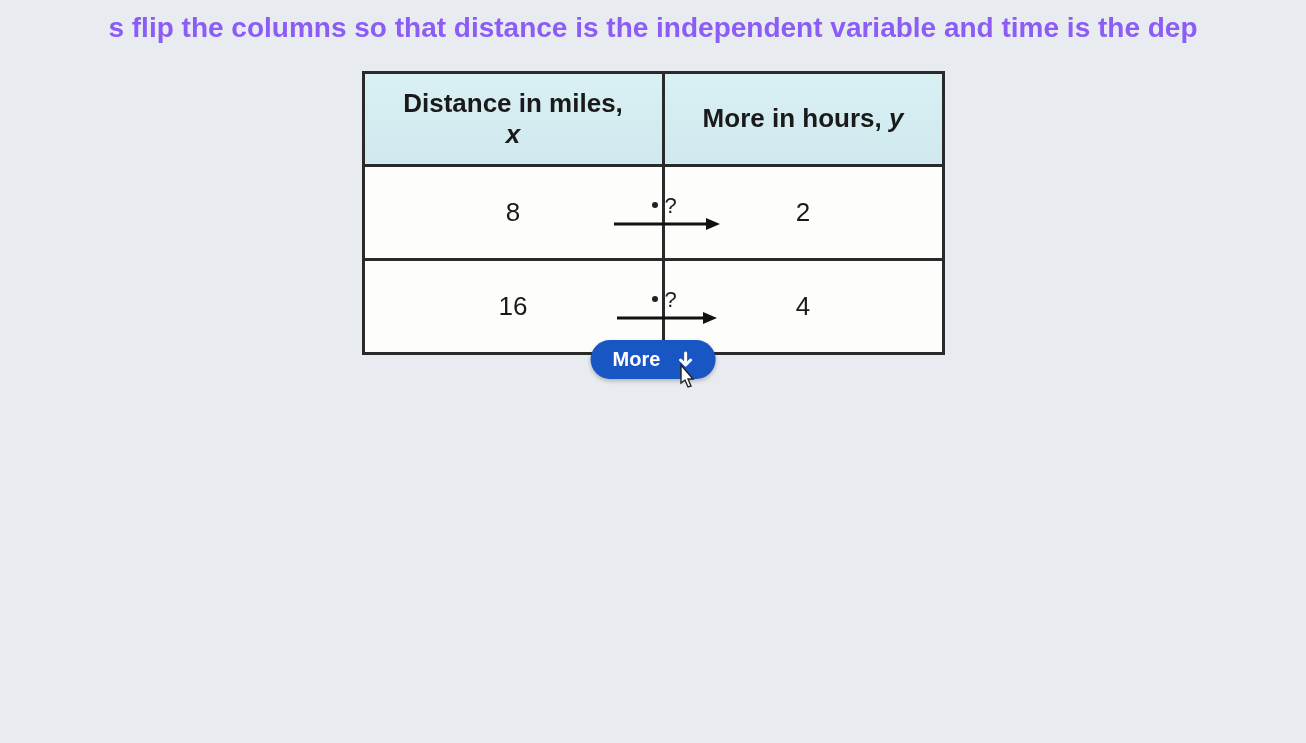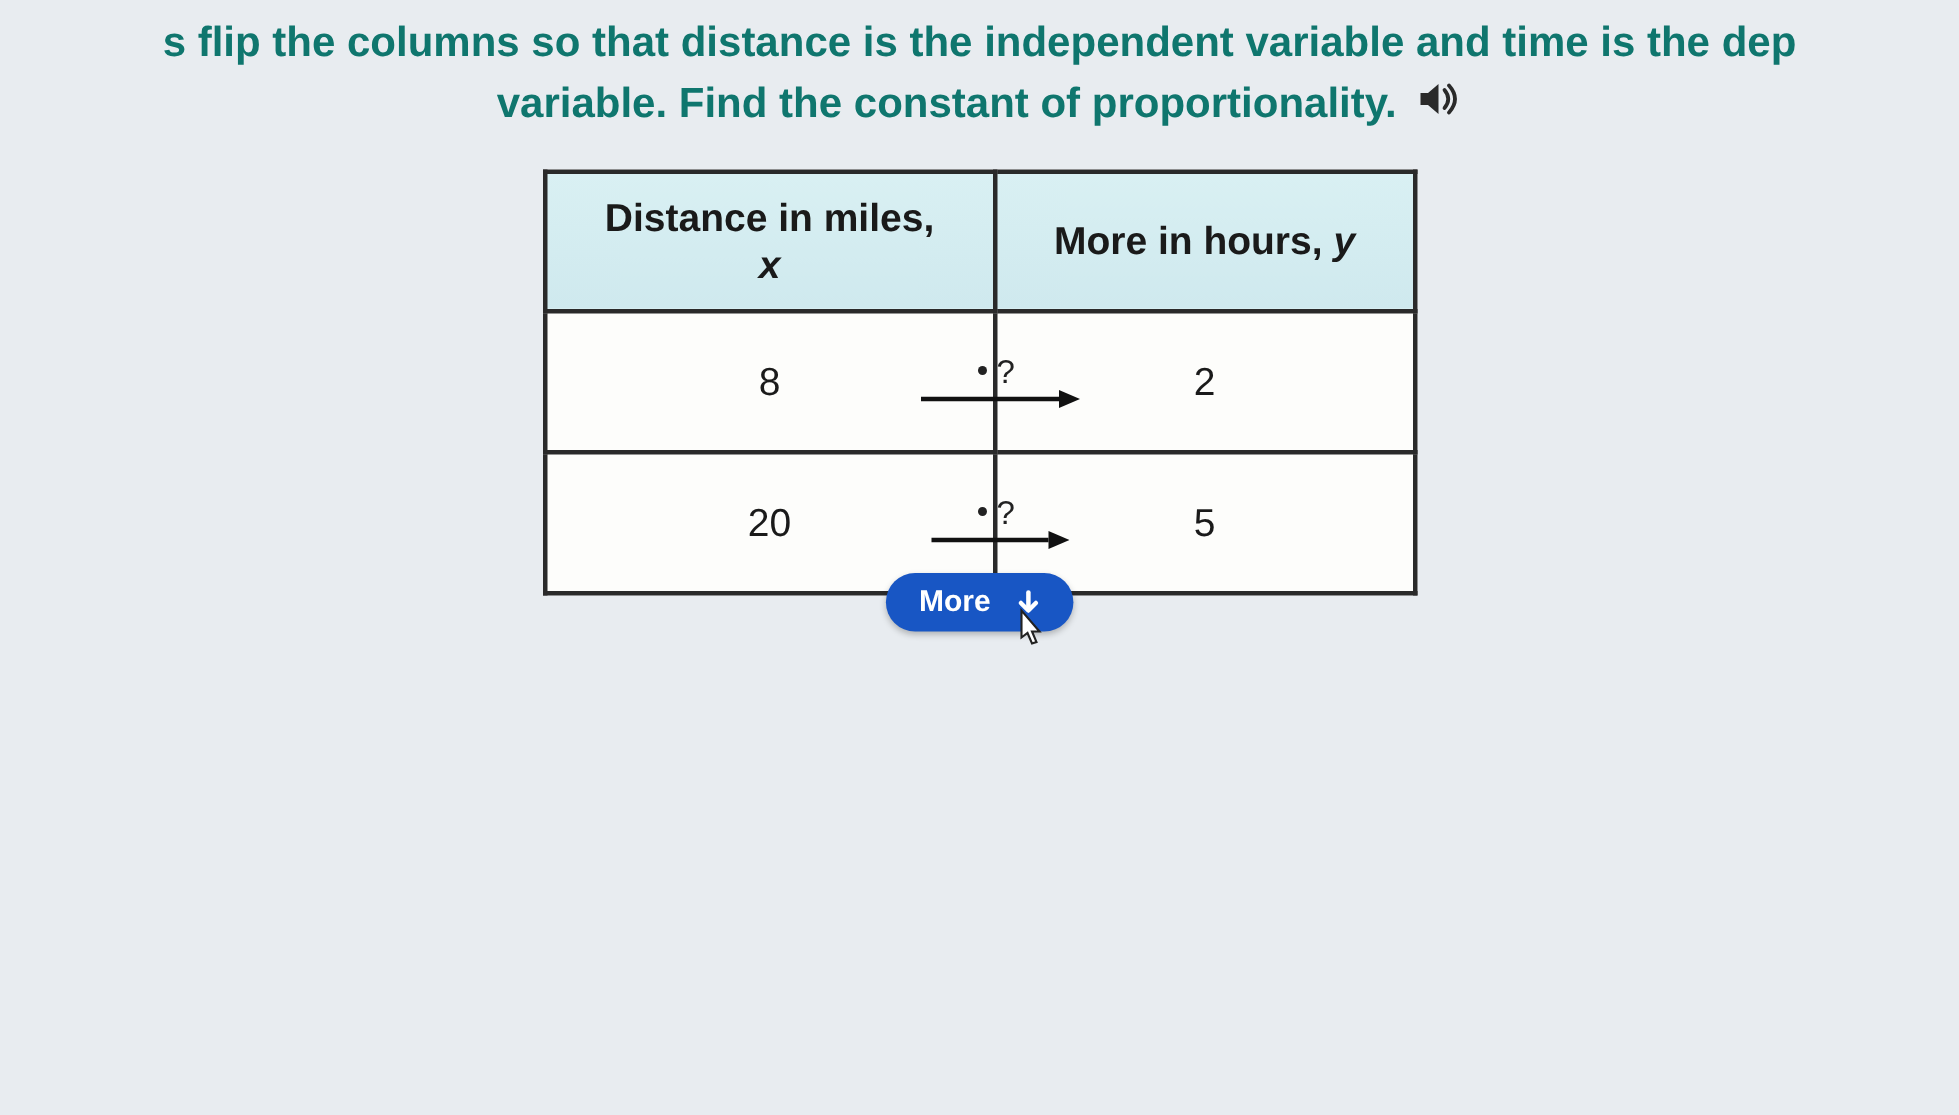--- a/index.html
+++ b/index.html
@@ -11,21 +11,21 @@
     overflow: hidden;
     position: relative;
   }
   .content {
     padding: 8px 0 0 0;
     text-align: center;
   }
   .question-text {
     font-size: 28px;
     font-weight: 700;
-    color: #0f766e;
+    color: #8b5cf6;
     line-height: 1.45;
     padding: 0 10px;
   }
   .line1 { display: block; white-space: nowrap; }
   .line2 { display: block; }
   .audio-icon {
     display: inline-block;
     vertical-align: middle;
     margin-left: 6px;
   }
@@ -121,30 +121,20 @@
     transform: translateX(22px);
     pointer-events: none;
   }
 </style>
 </head>
 <body>
 
 <div class="content">
   <div class="question-text">
     <span class="line1">s flip the columns so that distance is the independent variable and time is the dep</span>
-    <span class="line2">
-      <span>variable. Find the constant of proportionality.</span>
-      <span class="audio-icon">
-        <svg width="30" height="26" viewBox="0 0 30 26">
-          <path d="M2 9 h5 l7 -6 v20 l-7 -6 h-5 z" fill="#2a2a2a"></path>
-          <path d="M18 7 q5 6 0 12" stroke="#2a2a2a" stroke-width="2.5" fill="none" stroke-linecap="round"></path>
-          <path d="M21 4 q8 9 0 18" stroke="#2a2a2a" stroke-width="2.5" fill="none" stroke-linecap="round"></path>
-        </svg>
-      </span>
-    </span>
   </div>
 
   <div class="table-wrap">
     <table class="prop">
       <thead>
         <tr>
           <th>
             <span>Distance in miles, </span><span class="var">x</span>
           </th>
           <th>
@@ -160,30 +150,30 @@
               <span class="qmark"><span class="dot"></span><span>?</span></span>
               <svg width="110" height="14" viewBox="0 0 110 14">
                   <line x1="4" y1="7" x2="96" y2="7" stroke="#111" stroke-width="3"></line>
                   <polygon points="96,1 110,7 96,13" fill="#111"></polygon>
                 </svg>
             </div>
             <span class="yval">2</span>
           </td>
         </tr>
         <tr>
-          <td class="xcell"><span class="xval">20</span></td>
+          <td class="xcell"><span class="xval">16</span></td>
           <td class="ycell">
             <div class="op">
               <span class="qmark"><span class="dot"></span><span>?</span></span>
-              <svg width="96" height="14" viewBox="0 0 96 14">
-                  <line x1="4" y1="7" x2="82" y2="7" stroke="#111" stroke-width="3"></line>
-                  <polygon points="82,1 96,7 82,13" fill="#111"></polygon>
+              <svg width="104" height="14" viewBox="0 0 104 14">
+                  <line x1="4" y1="7" x2="90" y2="7" stroke="#111" stroke-width="3"></line>
+                  <polygon points="90,1 104,7 90,13" fill="#111"></polygon>
                 </svg>
             </div>
-            <span class="yval">5</span>
+            <span class="yval">4</span>
           </td>
         </tr>
       </tbody>
     </table>
 
     <button class="more-btn">
       <span>More</span>
       <svg width="16" height="16" viewBox="0 0 16 16">
         <line x1="8" y1="2" x2="8" y2="12" stroke="#fff" stroke-width="3" stroke-linecap="round"></line>
         <polyline points="3,9 8,14 13,9" fill="none" stroke="#fff" stroke-width="3" stroke-linecap="round" stroke-linejoin="round"></polyline>

